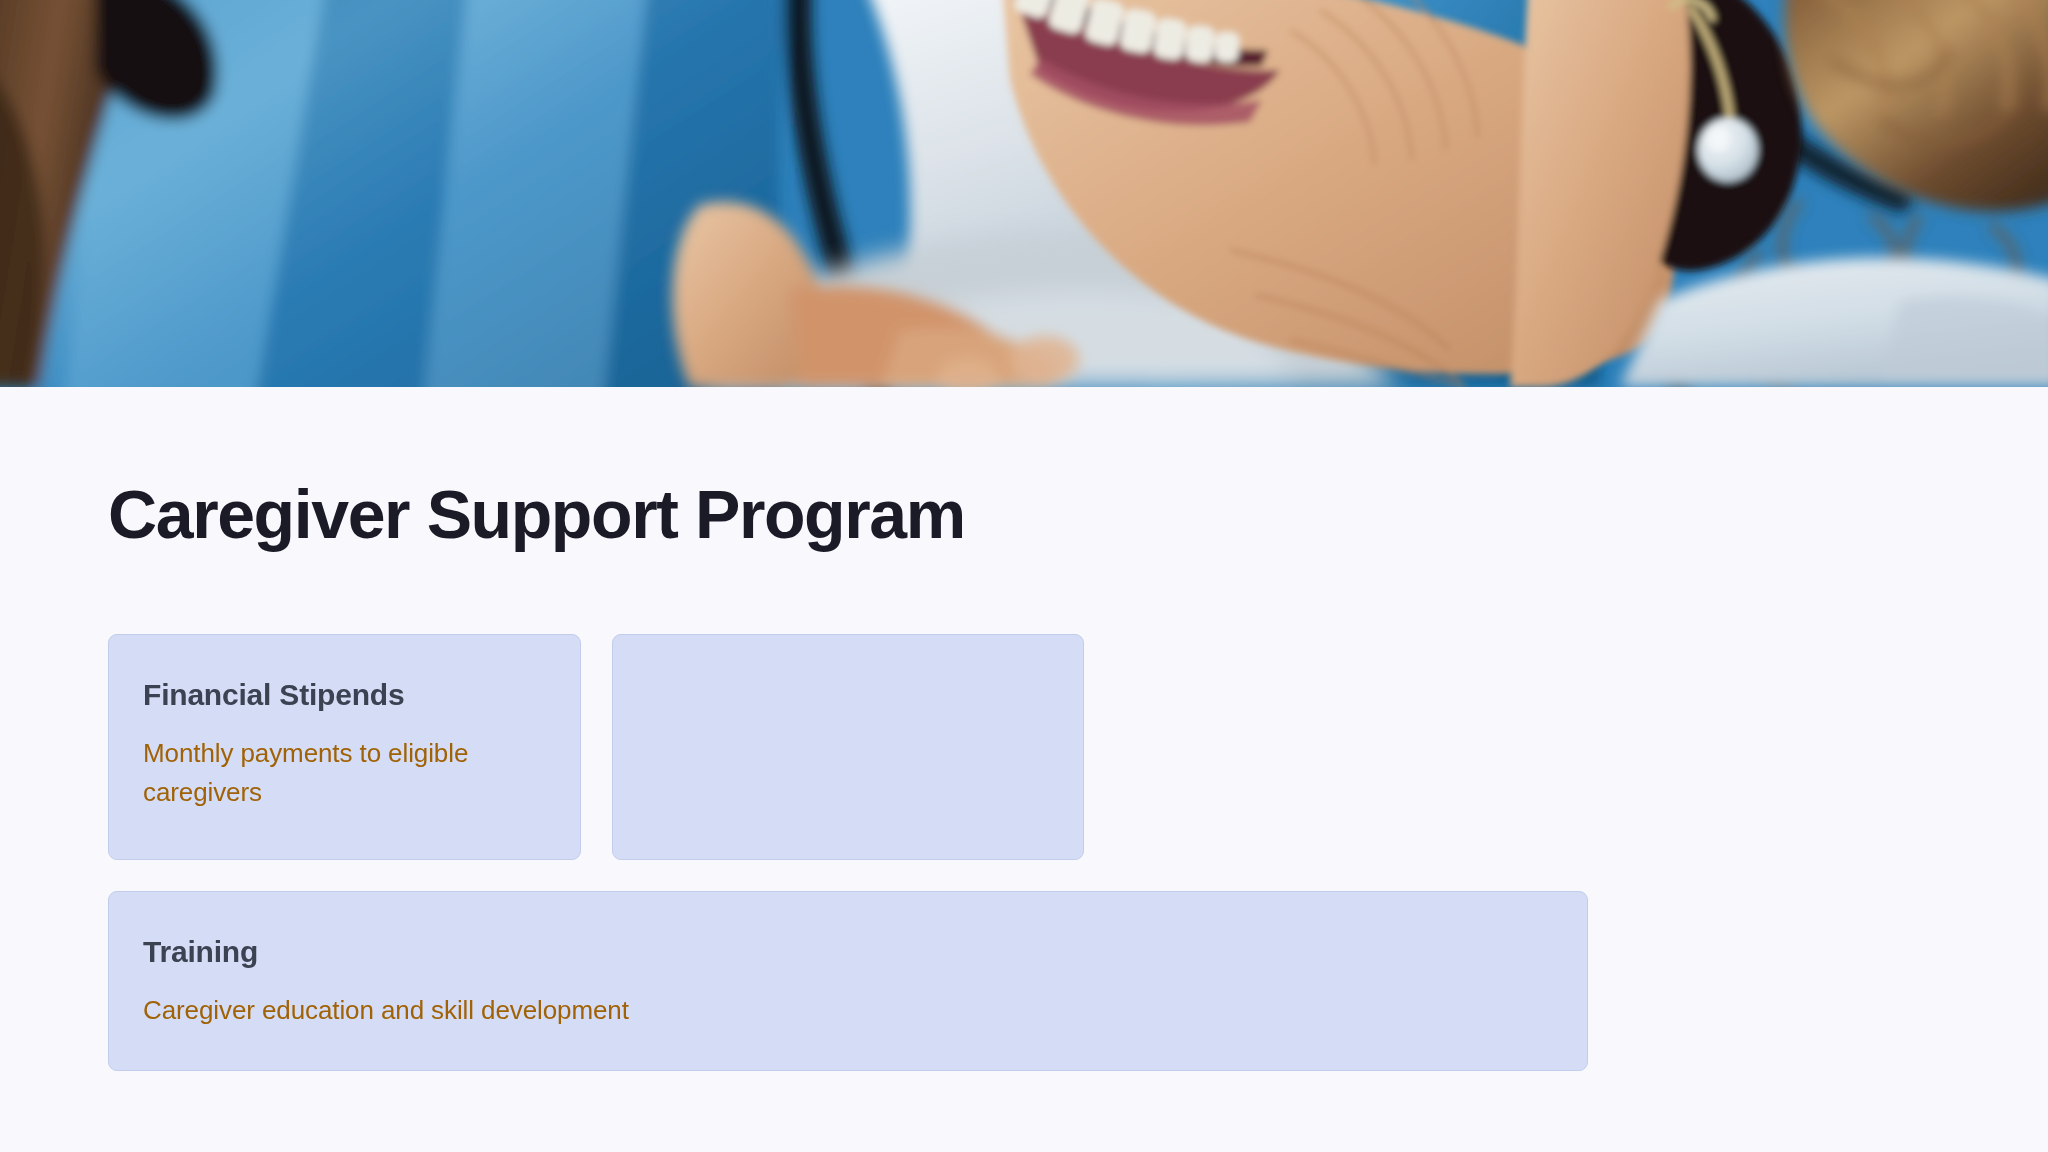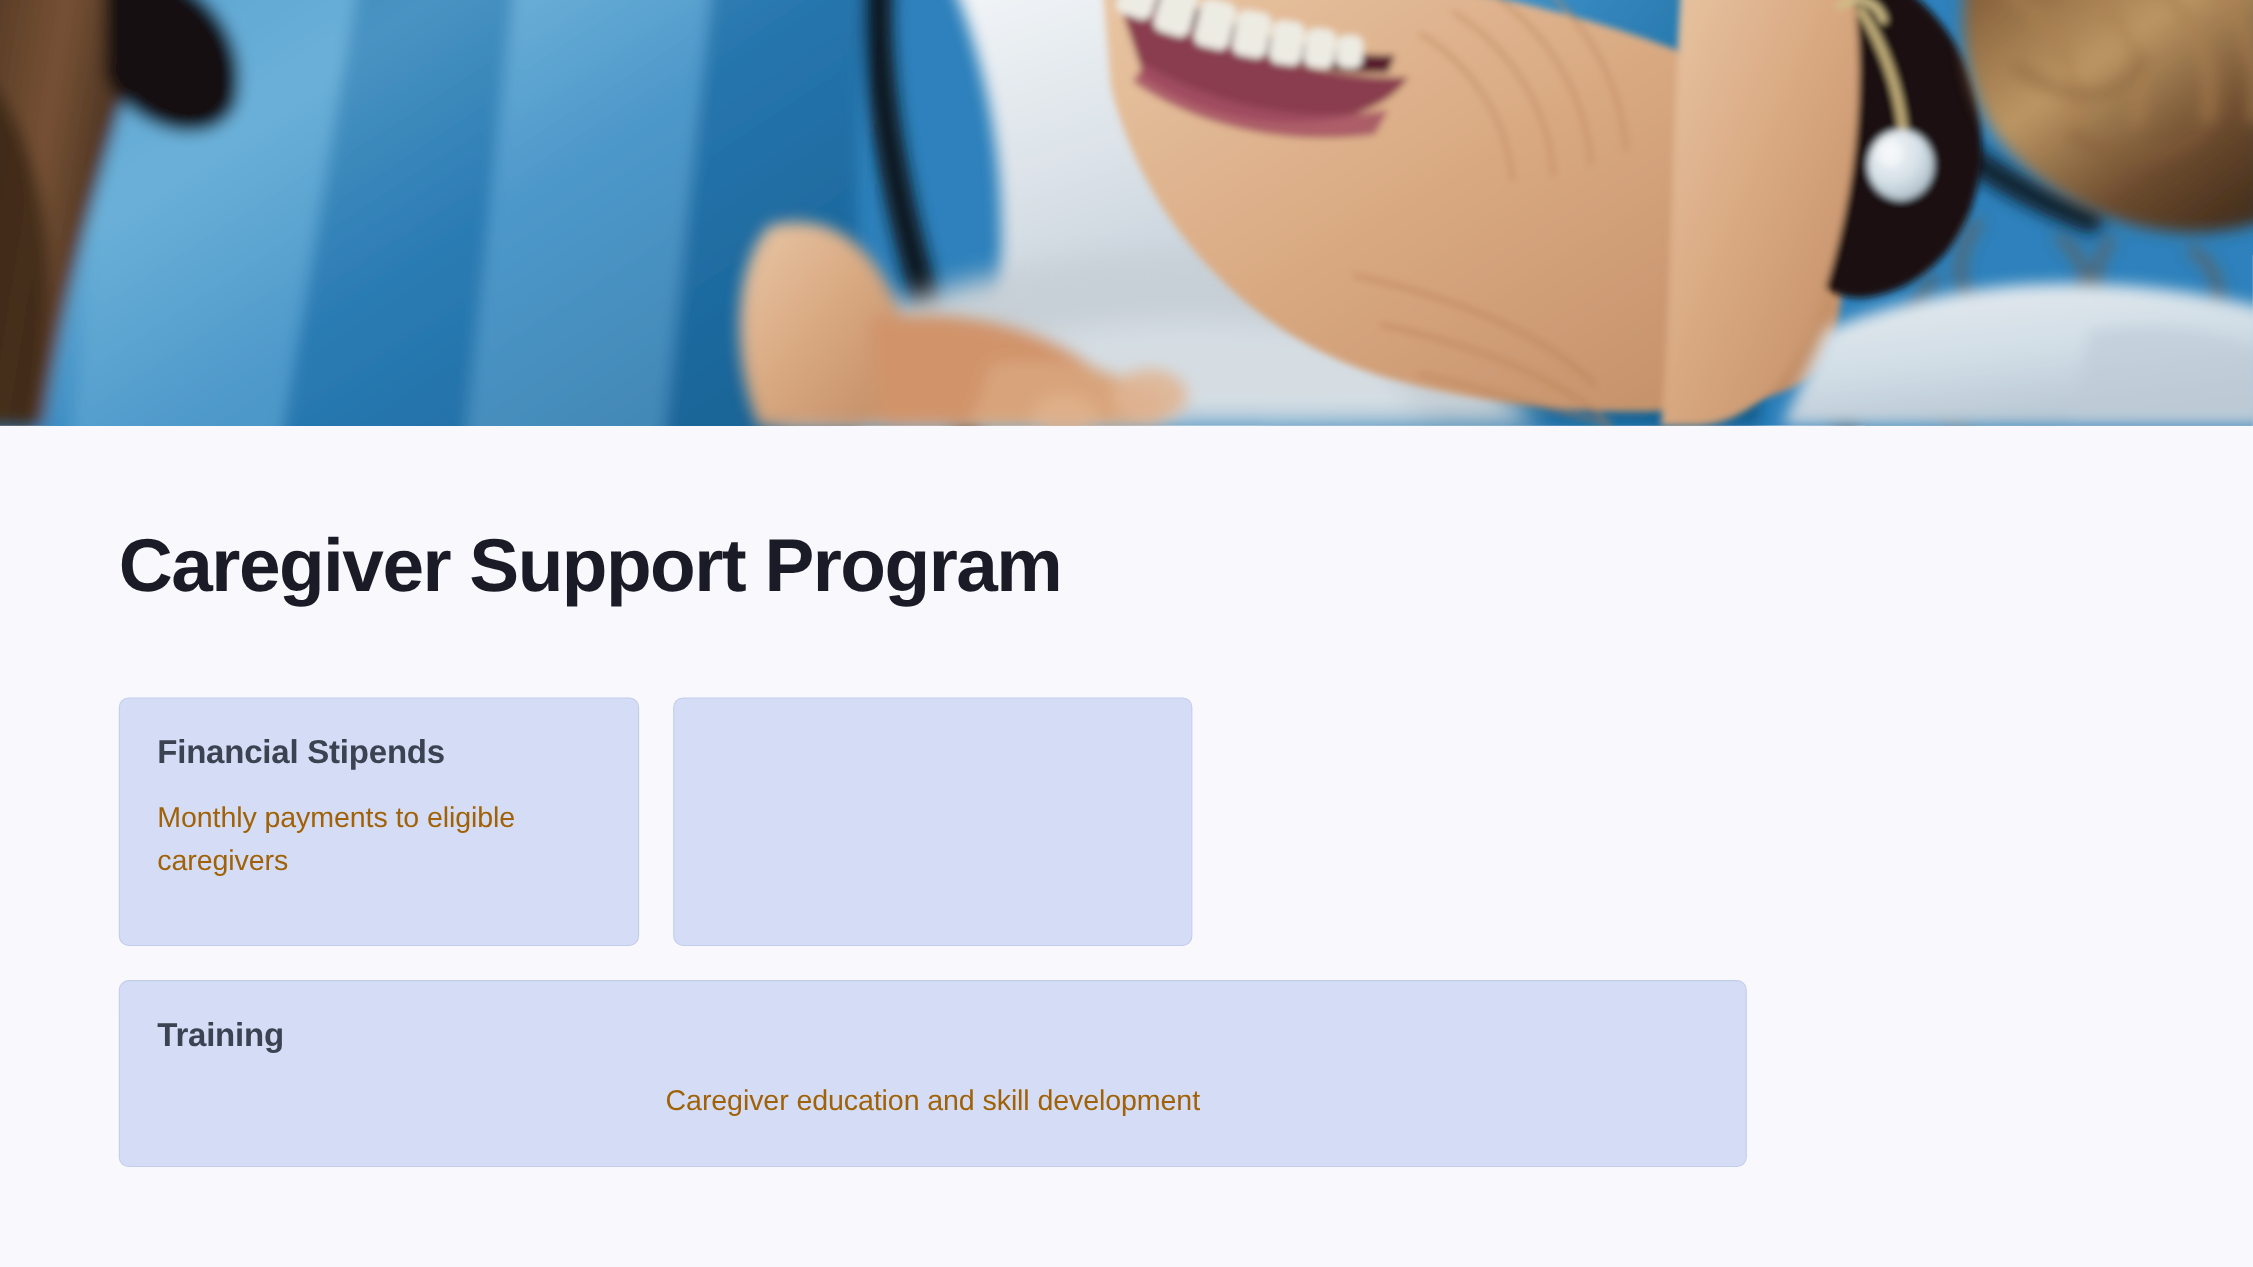--- a/index.html
+++ b/index.html
@@ -65,21 +65,21 @@
     margin-top: 84px;
     display: grid;
     grid-template-columns: repeat(3, 1fr);
     gap: 31px;
   }
 
   .card {
     background: #d4ddf5;
     border: 1.5px solid #c2cdec;
     border-radius: 9px;
-    padding: 31px 34px 34px 34px;
+    padding: 41px 34px 34px 34px;
     min-height: 226px;
   }
 
   .card.wide {
     grid-column: 1 / -1;
     min-height: 168px;
     padding-bottom: 40px;
   }
 
   .card-title {
@@ -95,21 +95,20 @@
     font-size: 26px;
     line-height: 1.5;
     font-weight: 400;
     color: #a16207;
     letter-spacing: -0.1px;
     max-width: 100%;
   }
 
   .card.wide .card-desc {
     max-width: none;
-    text-align: center;
   }
 </style>
 </head>
 <body>
 
 <div class="page">
 
   <div class="hero">
     <svg viewBox="0 0 2048 387" preserveAspectRatio="none" aria-hidden="true">
       <defs>

